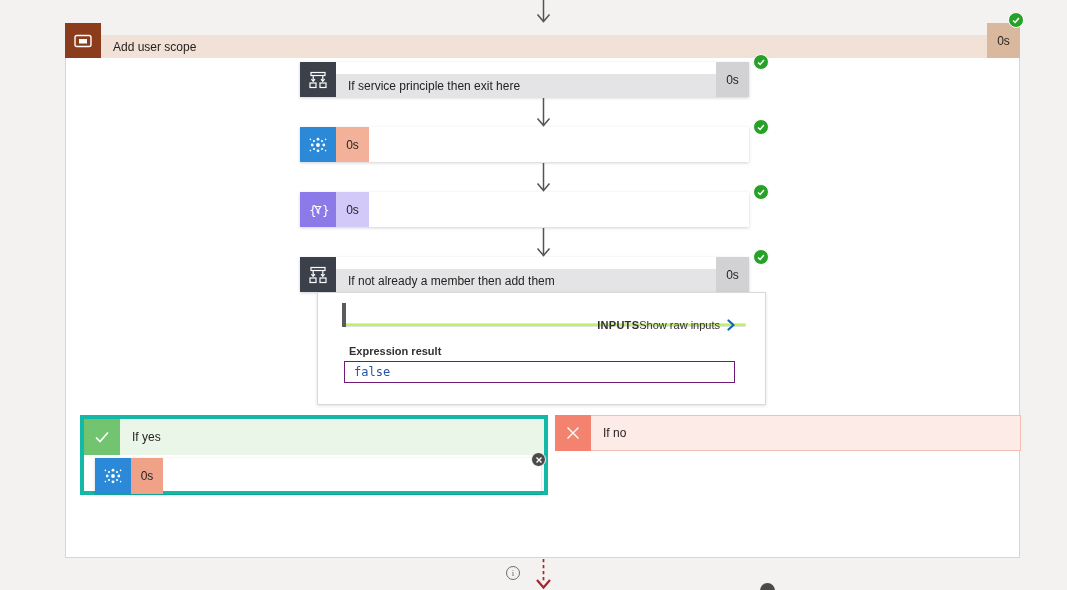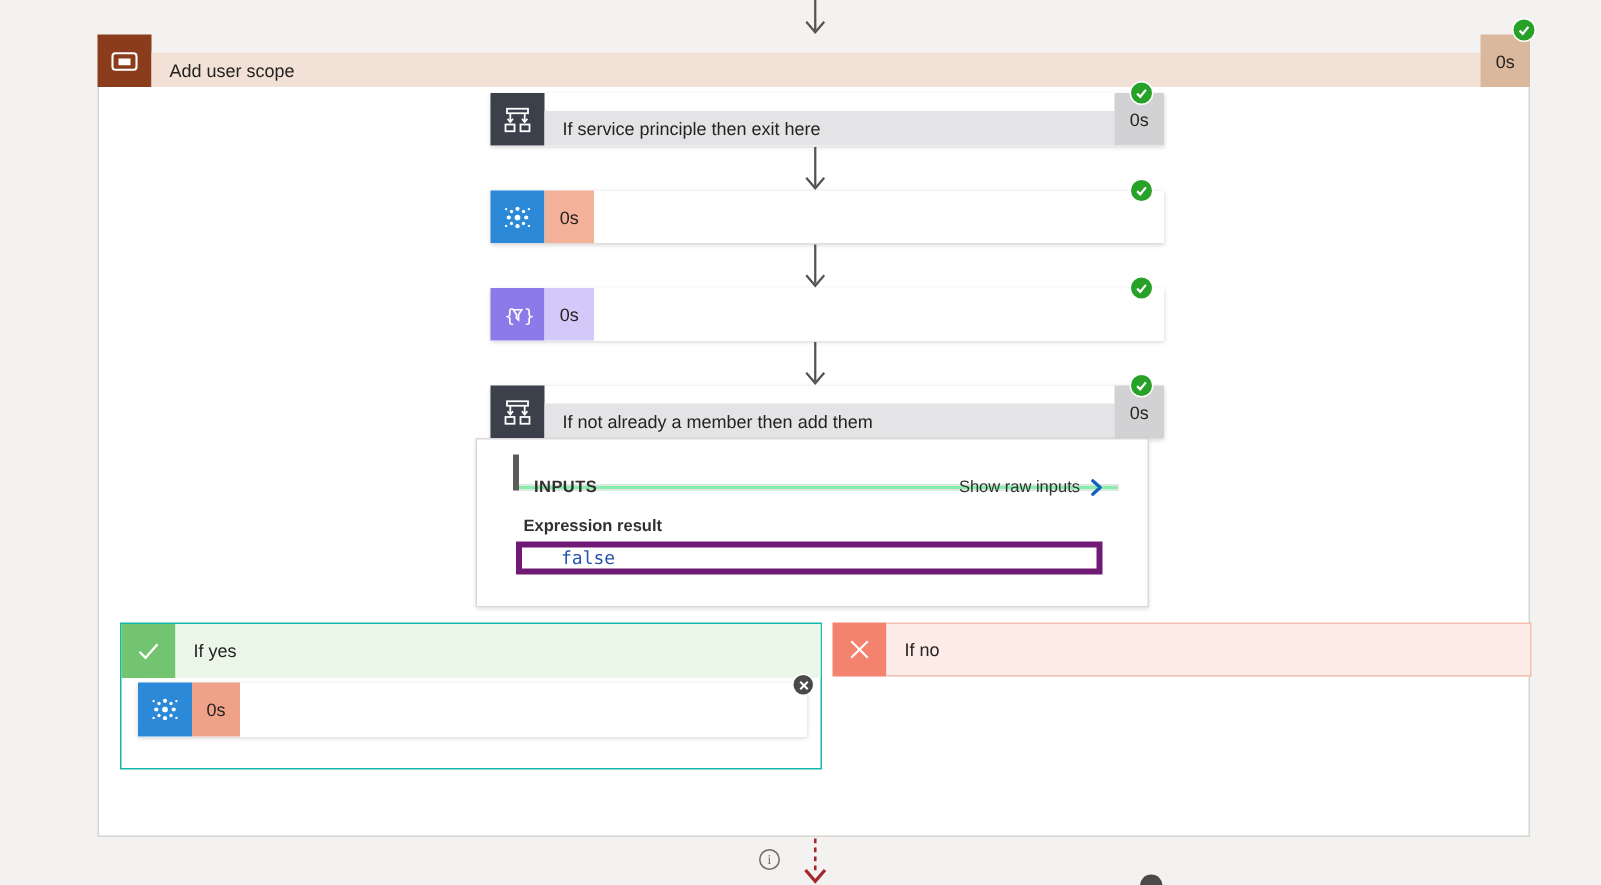--- a/index.html
+++ b/index.html
@@ -26,48 +26,48 @@
   .cond .dur { background:#d2d2d4; }
   
   .aad .ic { background:#2c89d8; }
   .aad .lbl { background:#fadcd1; }
   .aad .dur { background:#f4b199; }
   
   .filt .ic { background:#8b7ae8; }
   .filt .lbl { background:#e9e3fc; }
   .filt .dur { background:#d3c9f8; }
 
-  .act { left:327px; width:449px; }
+  .act { left:300px; width:449px; }
   .a1 { top:62px; } .a2 { top:127px; } .a3 { top:192px; } .a4 { top:257px; }
 
   
   .badge { position:absolute; width:16px; height:16px; border-radius:50%; background:#27a127;
            border:1px solid #fff; display:flex; align-items:center; justify-content:center; }
   .badge.gray { background:#4c4a48; }
 
   
   .arrow { position:absolute; left:535px; width:17px; }
 
   
   .card { position:absolute; left:317px; top:292px; width:449px; height:113px; background:#fff;
           border:1px solid #d9d9d9; box-shadow:0 1px 3px rgba(0,0,0,.12); }
   .inputs-panel { position:absolute; left:24px; top:10px; width:404px; height:24px; display:flex; }
   .inputs-bar { flex:0 0 4px; background:#5d5b59; }
-  .inputs-head { flex:1; display:flex; align-items:center; justify-content:space-between;
-                 border:1px solid #e3e3e3; border-left:none; background:#86efac; padding:0 10px;margin-top:20px; }
+  .inputs-head { flex:1; display:flex; align-items:center; justify-content:flex-end;
+                 border:1px solid #e3e3e3; border-left:none; background:#bef264; padding:0 10px;margin-top:20px; }
   .inputs-title { font-size:11px; font-weight:bold; color:#323130; letter-spacing:.3px; }
   .inputs-link { display:flex; align-items:center; gap:7px; font-size:11px; color:#323130; cursor:pointer; }
   .expr-label { position:absolute; left:31px; top:52px; font-size:11px; font-weight:bold; color:#323130; }
-  .expr-box { position:absolute; left:26px; top:68px; width:391px; height:22px; border:4px solid #701a75;
-              display:flex; align-items:center; padding-left:26px;
+  .expr-box { position:absolute; left:26px; top:68px; width:391px; height:22px; border:1px solid #701a75;
+              display:flex; align-items:center; padding-left:9px;
               font-family:"DejaVu Sans Mono", monospace; font-size:12px; color:#2853a8; }
 
   
-  .branch-yes { position:absolute; left:80px; top:415px; width:468px; height:98px;
-                background:#fff; border:1px solid #14b8a6; }
+  .branch-yes { position:absolute; left:80px; top:415px; width:468px; height:80px;
+                background:#fff; border:4px solid #14b8a6; }
   .branch-head { display:flex; height:36px; }
   .branch-head .ic { flex:0 0 36px; display:flex; align-items:center; justify-content:center; }
   .branch-head .lbl { flex:1; display:flex; align-items:center; padding-left:12px; font-size:12px; }
   .yes-ic { background:#72c470; }
   .yes-lbl { background:#eaf6e8; }
   .inner-act { position:absolute; left:11px; top:39px; width:446px; height:36px; display:flex;
                box-shadow:0 1px 3px rgba(0,0,0,.18); }
   .inner-act .ic { flex:0 0 36px; display:flex; align-items:center; justify-content:center; background:#2c89d8; }
   .inner-act .lbl { flex:1; display:flex; align-items:center; padding-left:12px; font-size:12px; background:#f9d7cb; }
   .inner-act .dur { flex:0 0 32px; display:flex; align-items:center; justify-content:center; font-size:12px; background:#efa287; }

